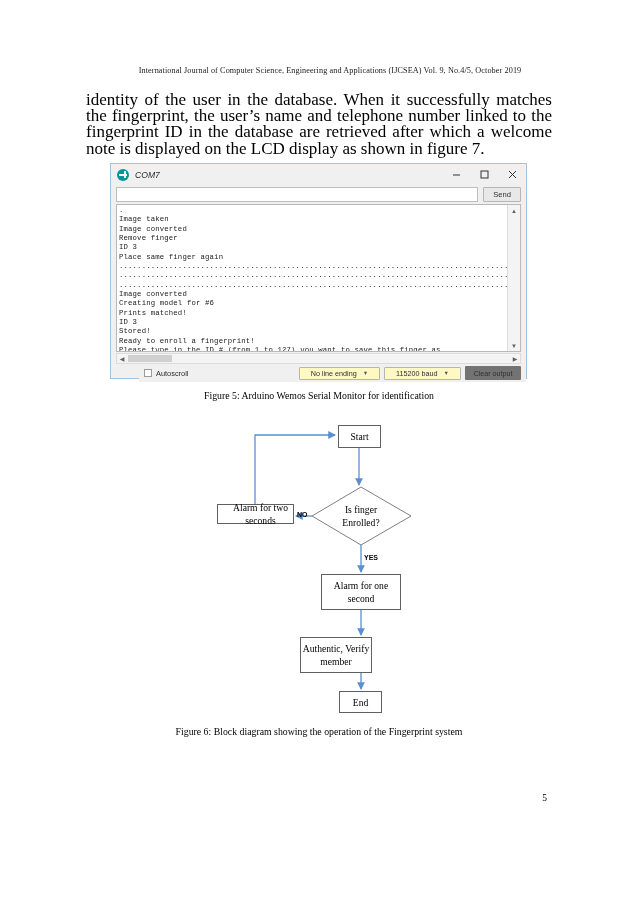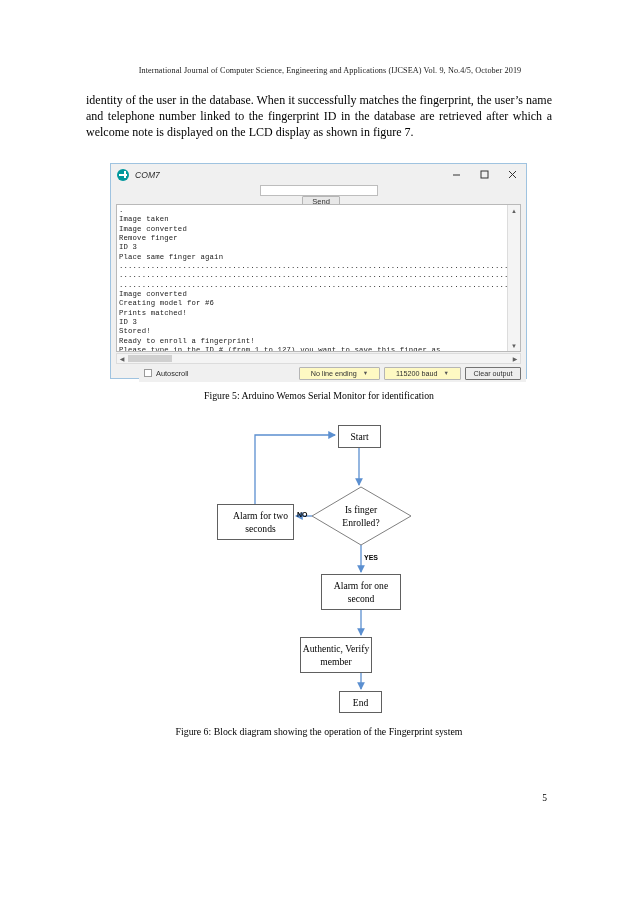--- a/index.html
+++ b/index.html
@@ -29,21 +29,21 @@
     margin-left: 22px;
   }
 
   
   .body-paragraph {
     position: absolute;
     left: 86px;
     top: 92px;
     width: 466px;
     font-family: "Liberation Serif", serif;
-    font-size: 12px;
+    font-size: 17px;
     line-height: 16.2px;
     text-align: justify;
     color: #000;
   }
 
   
   .serial-window {
     position: absolute;
     left: 110px;
     top: 163px;
@@ -107,21 +107,20 @@
   }
   .sm-winbtn svg { display: block; }
 
   .sm-inputrow {
     height: 19px;
     background: #f0f0f0;
     display: flex;
     align-items: center;
     padding: 0 5px;
     box-sizing: border-box;
-    flex-direction: column;
   }
   .sm-input {
     flex: 1 1 auto;
     height: 15px;
     background: #ffffff;
     border: 1px solid #bdbdbd;
     box-sizing: border-box;
     font-size: 8px;
     padding: 0 3px;
     color: #000;
@@ -256,21 +255,21 @@
   }
   .sm-select .caret {
     margin-left: 6px;
     font-size: 5.5px;
     color: #555;
   }
   .sm-clear {
     height: 13px;
     min-width: 56px;
     background: #eeeeee;
-    border: 1px solid #737373;
+    border: 7px solid #737373;
     box-sizing: border-box;
     font-size: 7.2px;
     color: #303030;
     display: flex;
     align-items: center;
     justify-content: center;
     margin-left: 4px;
     border-radius: 1px;
     cursor: pointer;
   }
@@ -454,21 +453,21 @@
 
   <div class="fc-diamond-text" style="left:326px; top:88px; width:70px;">
     <div>Is finger</div>
     <div>Enrolled?</div>
   </div>
 
   <div class="fc-label" style="left:297px; top:96px;">NO</div>
 
   <div class="fc-label" style="left:364px; top:139px;">YES</div>
 
-  <div class="fc-node" style="left:217px; top:89px; width:77px; height:36px;padding-left:10px;">Alarm for two seconds</div>
+  <div class="fc-node" style="left:217px; top:89px; width:77px; height:20px;padding-left:10px;">Alarm for two seconds</div>
 
   <div class="fc-node" style="left:321px; top:159px; width:80px; height:36px;">Alarm for one second</div>
 
   <div class="fc-node" style="left:300px; top:222px; width:72px; height:36px;">Authentic, Verify member</div>
 
   <div class="fc-node" style="left:339px; top:276px; width:43px; height:22px;">End</div>
 
 </div>
 
 <div class="figure-caption" id="caption-fig6">Figure 6: Block diagram showing the operation of the Fingerprint system</div>

